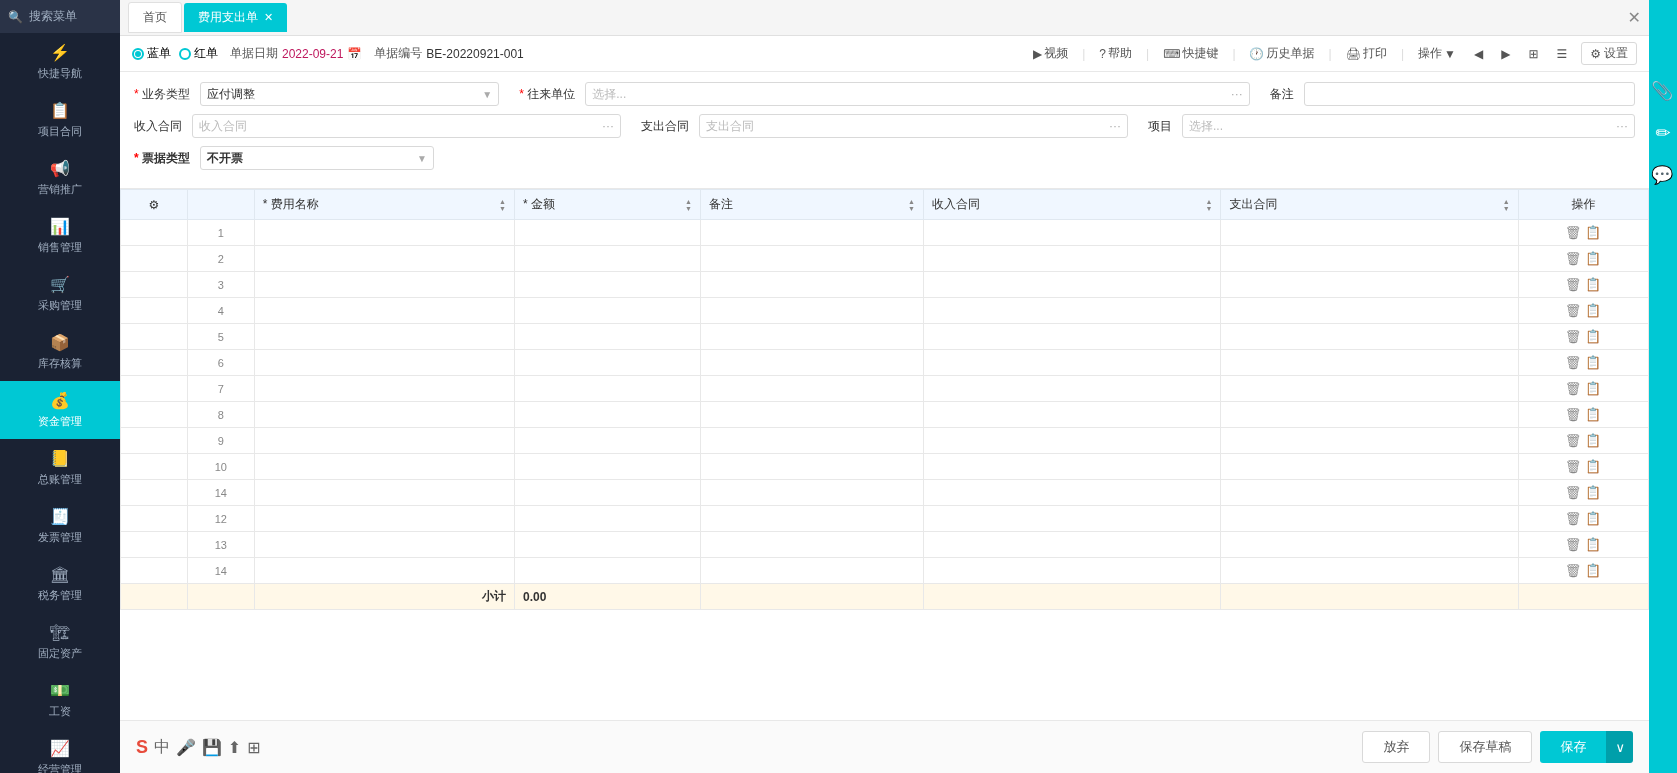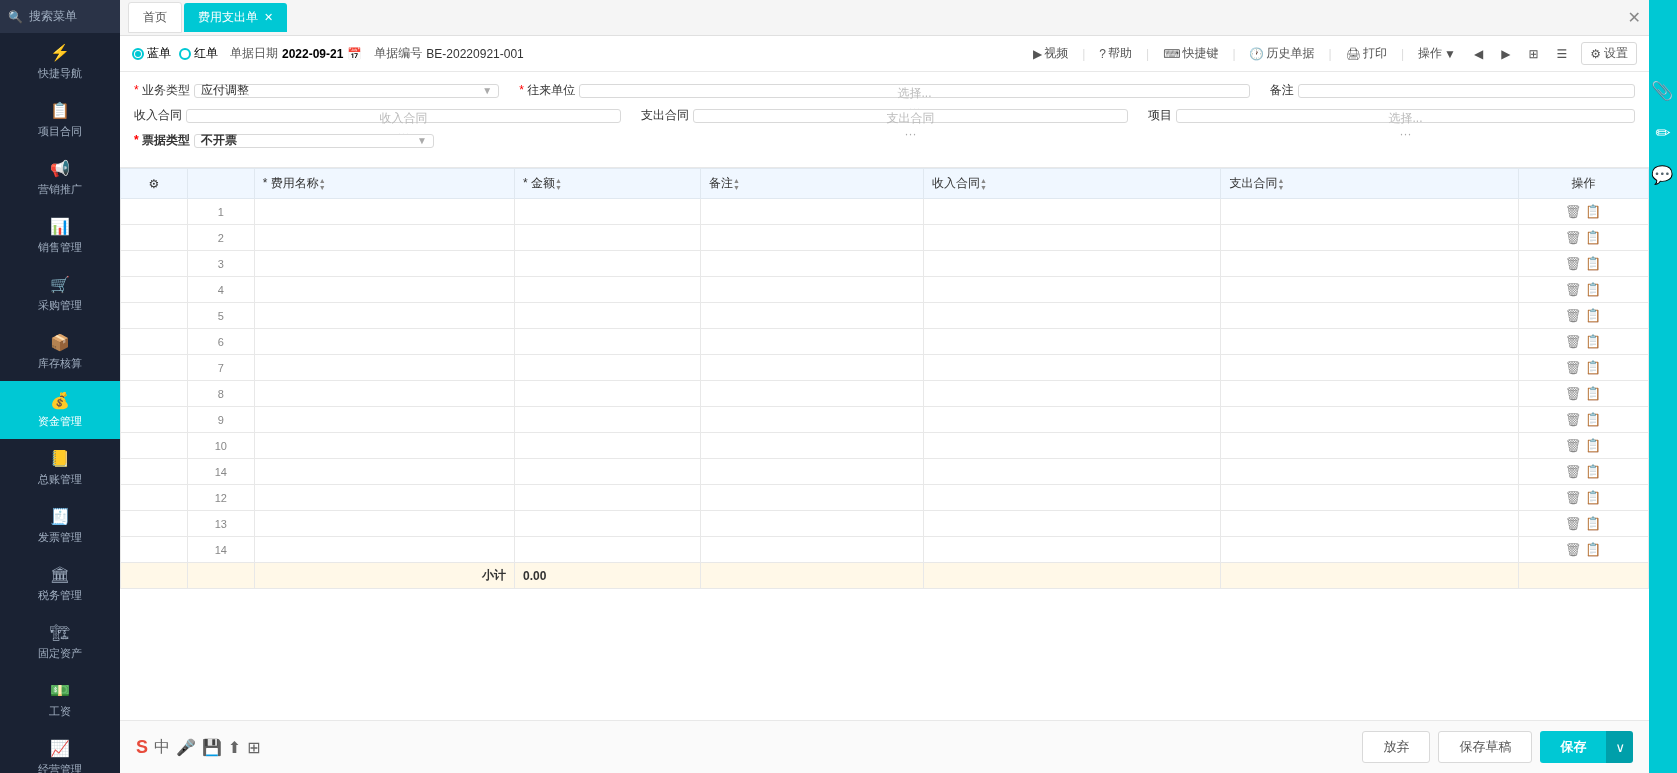--- a/index.html
+++ b/index.html
@@ -26,33 +26,33 @@
     .toolbar { display: flex; align-items: center; padding: 6px 12px; border-bottom: 1px solid #e8e8e8; background: #fff; justify-content: space-between; }
     .toolbar-left { display: flex; align-items: flex-end; gap: 12px; }
     .toolbar-right { display: flex; align-items: center; gap: 10px; font-size: 12px; color: #555; }
     .toolbar-right span { cursor: pointer; display: flex; align-items: center; gap: 2px; }
     .radio-group { display: flex; align-items: center; gap: 8px; }
     .radio-item { display: flex; align-items: center; gap: 3px; cursor: pointer; }
     .radio-dot { width: 12px; height: 12px; border-radius: 50%; border: 2px solid #00c8d4; display: flex; align-items: center; justify-content: center; }
     .radio-dot.checked::after { content: ''; width: 6px; height: 6px; border-radius: 50%; background: #00c8d4; }
     .date-field { display: flex; align-items: center; gap: 4px; font-size: 12px; }
     .date-label { color: #555; }
-    .date-value { color: #000000; font-weight: 700; }
+    .date-value { color: #be185d; font-weight: 400; }
     .doc-num { display: flex; align-items: center; gap: 4px; font-size: 12px; color: #555; }
     .toolbar-btn { font-size: 12px; color: #555; cursor: pointer; display: flex; align-items: center; gap: 2px; padding: 2px 4px; }
     .settings-btn { background: #fff; border: 1px solid #d9d9d9; border-radius: 3px; padding: 2px 8px; cursor: pointer; color: #555; font-size: 12px; display: flex; align-items: center; gap: 3px; }
 
     
     .form-area { padding: 10px 14px; border-bottom: 1px solid #e8e8e8; background: #fff; }
     .form-row { display: flex; align-items: center; gap: 20px; margin-bottom: 8px; }
-    .form-field { display: flex; align-items: center; gap: 4px; flex: 1; }
+    .form-field { display: flex; align-items: center; gap: 10px; flex: 1; }
     .form-label { color: #333; font-size: 12px; white-space: nowrap; }
     .form-label.required::before { content: '* '; color: red; }
-    .form-input { flex: 1; height: 14px; border: 1px solid #d9d9d9; border-radius: 3px; padding: 0 6px; font-size: 12px; color: #333; display: flex; align-items: center; justify-content: space-between; cursor: pointer; background: #fff; }
-    .form-input.placeholder { color: #bbb; flex-direction: column; }
+    .form-input { flex: 1; height: 24px; border: 1px solid #d9d9d9; border-radius: 3px; padding: 0 6px; font-size: 12px; color: #333; display: flex; align-items: center; justify-content: space-between; cursor: pointer; background: #fff; }
+    .form-input.placeholder { color: #bbb; }
     .form-input-arrow { color: #aaa; font-size: 10px; }
     .form-input-dots { color: #aaa; font-size: 12px; cursor: pointer; }
 
     
     .table-container { flex: 1; overflow: auto; background: #fff; }
     .expense-table { width: 100%; border-collapse: collapse; }
     .expense-table th { background: #f0f7ff; border: 1px solid #e0e8f0; padding: 6px 8px; font-size: 12px; color: #333; font-weight: normal; white-space: nowrap; }
     .expense-table th.col-settings { width: 36px; }
     .expense-table th.col-name { width: 140px; }
     .expense-table th.col-amount { width: 100px; }
@@ -75,30 +75,30 @@
     .footer-icons { display: flex; align-items: center; gap: 6px; }
     .footer-icon { color: #666; font-size: 16px; cursor: pointer; }
     .footer-btn-group { display: flex; gap: 8px; }
     .btn { padding: 6px 20px; border-radius: 3px; font-size: 13px; cursor: pointer; border: none; }
     .btn-discard { background: #fff; border: 1px solid #d9d9d9; color: #555; }
     .btn-draft { background: #fff; border: 1px solid #d9d9d9; color: #555; }
     .btn-save { background: #00c8d4; color: #fff; }
     .btn-save-dropdown { background: #009faa; color: #fff; padding: 6px 8px; border-left: 1px solid #009faa; }
 
     .save-group { display: flex; }
-    .save-group .btn-save { border-radius: 3px 0 0 3px; font-weight: bold; }
+    .save-group .btn-save { border-radius: 3px 0 0 3px; }
     .save-group .btn-save-dropdown { border-radius: 0 3px 3px 0; }
 
     
     .right-strip { width: 28px; background: #00c8d4; display: flex; flex-direction: column; align-items: center; padding-top: 80px; gap: 20px; }
 
     
     .tab-bar-close { margin-left: auto; color: #888; cursor: pointer; font-size: 16px; }
 
-    .col-header-with-sort { display: flex; align-items: center; }
+    .col-header-with-sort { display: flex; align-items: center; justify-content: space-between; }
   </style>
 </head>
 <body>
 
 <div class="sidebar">
   <div class="sidebar-search">
     <span>🔍</span>
     <span>搜索菜单</span>
   </div>
 

